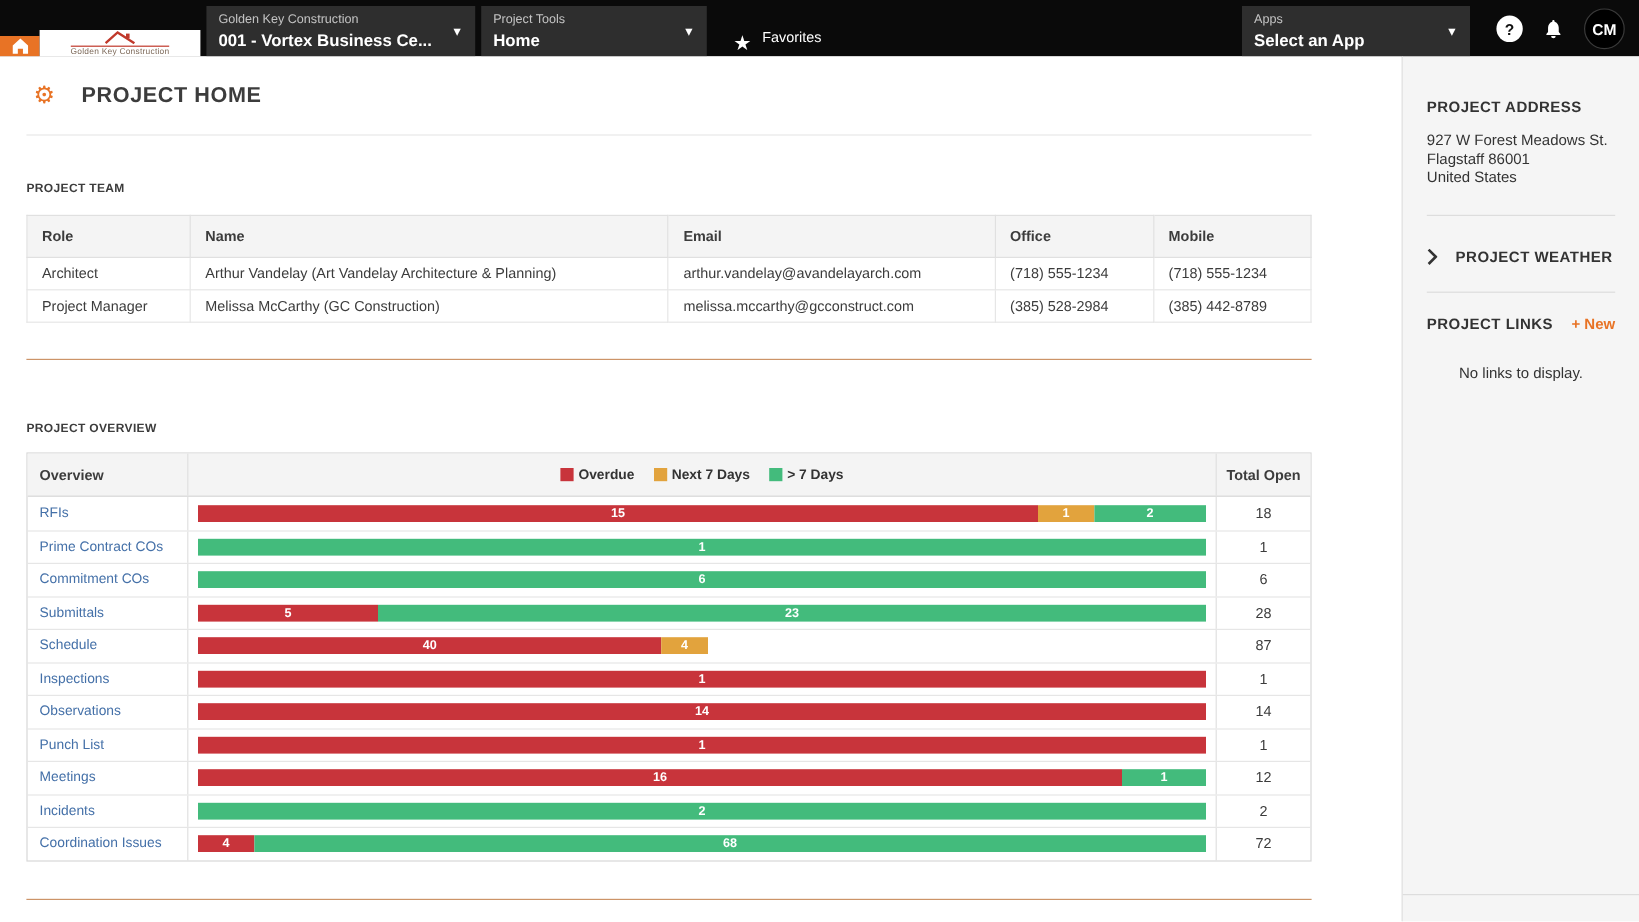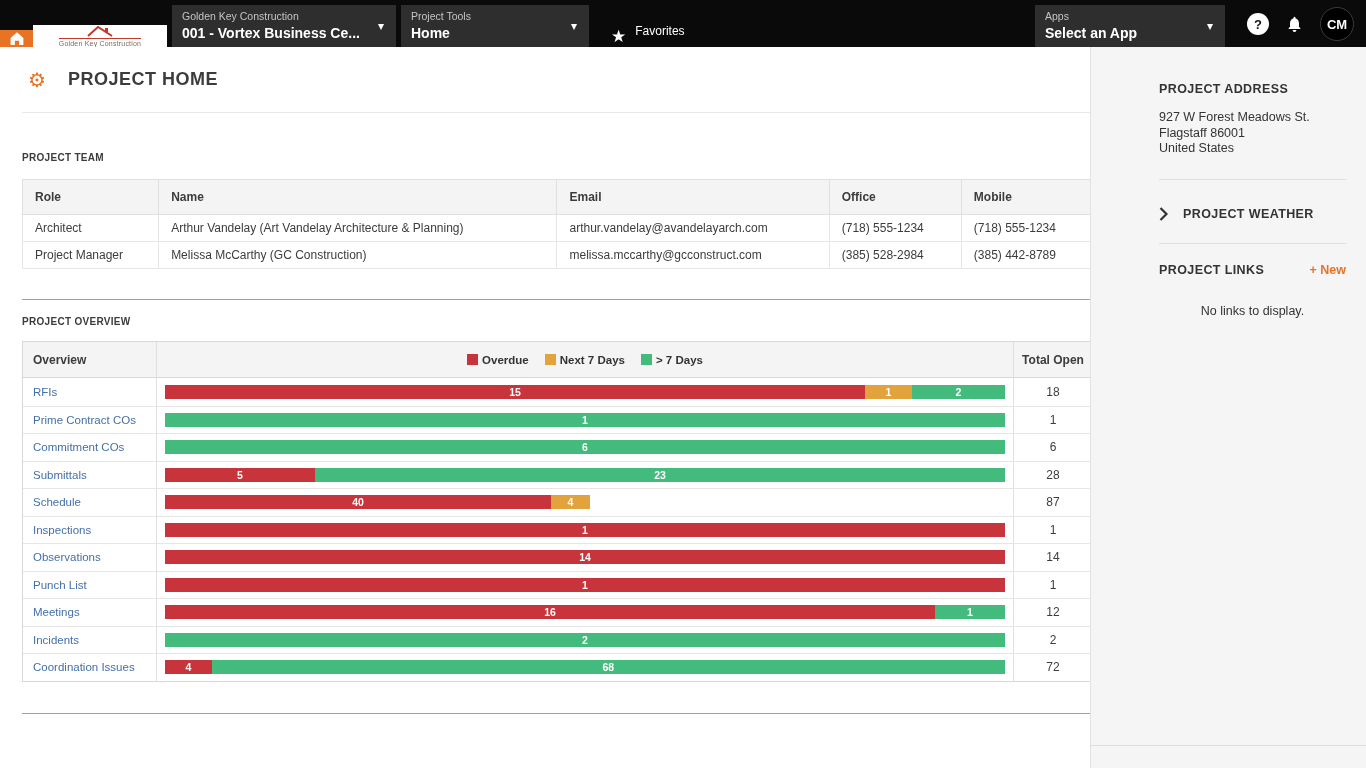--- a/index.html
+++ b/index.html
@@ -32,21 +32,21 @@
   .content { display:flex; height:721px; }
   .main { flex:1; background:#fff; overflow:hidden; }
   .main-inner { margin:0 22px; width:1071px; }
 
   .title-row { height:66px; display:flex; align-items:center; border-bottom:1px solid #e8e8e8; }
   .gear { color:#e87325; font-size:20px; margin:0 22px 0 6px; cursor:pointer; }
   .page-title { font-size:18px; font-weight:bold; color:#3c3c3c; letter-spacing:.5px; }
 
   .section-heading { font-size:10px; font-weight:bold; color:#3c3c3c; letter-spacing:.3px; }
   .team-heading { margin-top:39px; }
-  .overview-heading { margin-top:16px; }
+  .overview-heading { margin-top:52px; }
 
   table.team { border-collapse:collapse; width:100%; margin-top:16px; font-size:12px; color:#3c3c3c; border:1px solid #d8d8d8; }
   table.team th { background:#f4f4f4; text-align:left; font-weight:bold; padding:10px 12px; border:1px solid #e0e0e0; font-size:12px; }
   table.team td { padding:6px 12px; border:1px solid #e6e6e6; height:25px; }
   .col-role{width:136px}.col-name{width:398px}.col-email{width:272px}.col-office{width:132px}.col-mobile{width:131px}
 
   .orange-divider { border:none; border-top:1px solid #cc9468; margin-top:30px; }
   .bottom-divider { margin-top:31px; }
 
   
@@ -62,21 +62,21 @@
   .ov-row { display:flex; height:27.5px; border-top:1px solid #e6e6e6; align-items:stretch; }
   .ov-row:first-of-type { border-top:none; }
   .ov-row .ov-col-label { display:flex; align-items:center; }
   .ov-row-link { color:#4470a8; font-size:11.5px; cursor:pointer; }
   .bar-wrap { width:100%; padding:0 8px; display:flex; align-items:center; }
   .bar-track { width:100%; height:14px; display:flex; }
   .bar-seg { height:14px; display:flex; align-items:center; justify-content:center; color:#fff; font-size:10.5px; font-weight:bold; cursor:pointer; }
   .ov-total { display:flex; align-items:center; justify-content:center; color:#3c3c3c; font-size:12px; }
 
   
-  .sidebar { width:276px; flex:0 0 auto; background:#f5f5f5; border-left:1px solid #e2e2e2; position:relative;padding-left:48px; }
+  .sidebar { width:198px; flex:0 0 auto; background:#f5f5f5; border-left:1px solid #e2e2e2; position:relative; }
   .sb-inner { padding:0 20px; }
   .sb-heading { font-size:12.5px; font-weight:bold; color:#333; letter-spacing:.4px; }
   .sb-address-heading { padding-top:35px; }
   .sb-address { margin-top:14px; font-size:12.5px; color:#333; line-height:1.25; }
   .sb-divider { border:none; border-top:1px solid #ddd; margin-top:22px; }
   .sb-weather-row { display:flex; align-items:center; gap:15px; margin-top:27px; cursor:pointer; }
   .sb-links-row { display:flex; align-items:center; justify-content:space-between; margin-top:19px;text-align:center; }
   .sb-new-link { color:#e87325; font-size:12.5px; font-weight:bold; cursor:pointer; }
   .sb-empty { text-align:center; margin-top:27px; font-size:12.5px; color:#333; }
   .sb-bottom-divider { position:absolute; left:0; right:0; top:698px; border:none; border-top:1px solid #ddd; }

